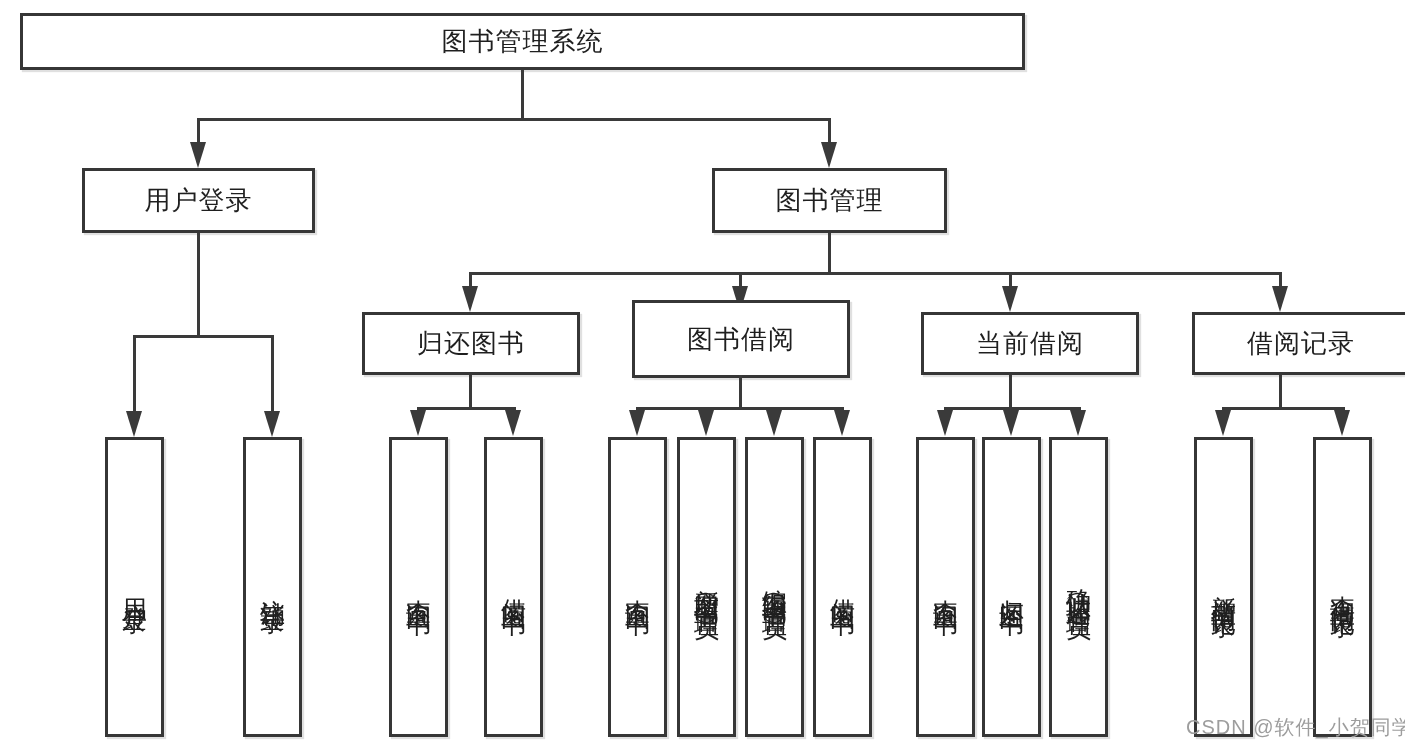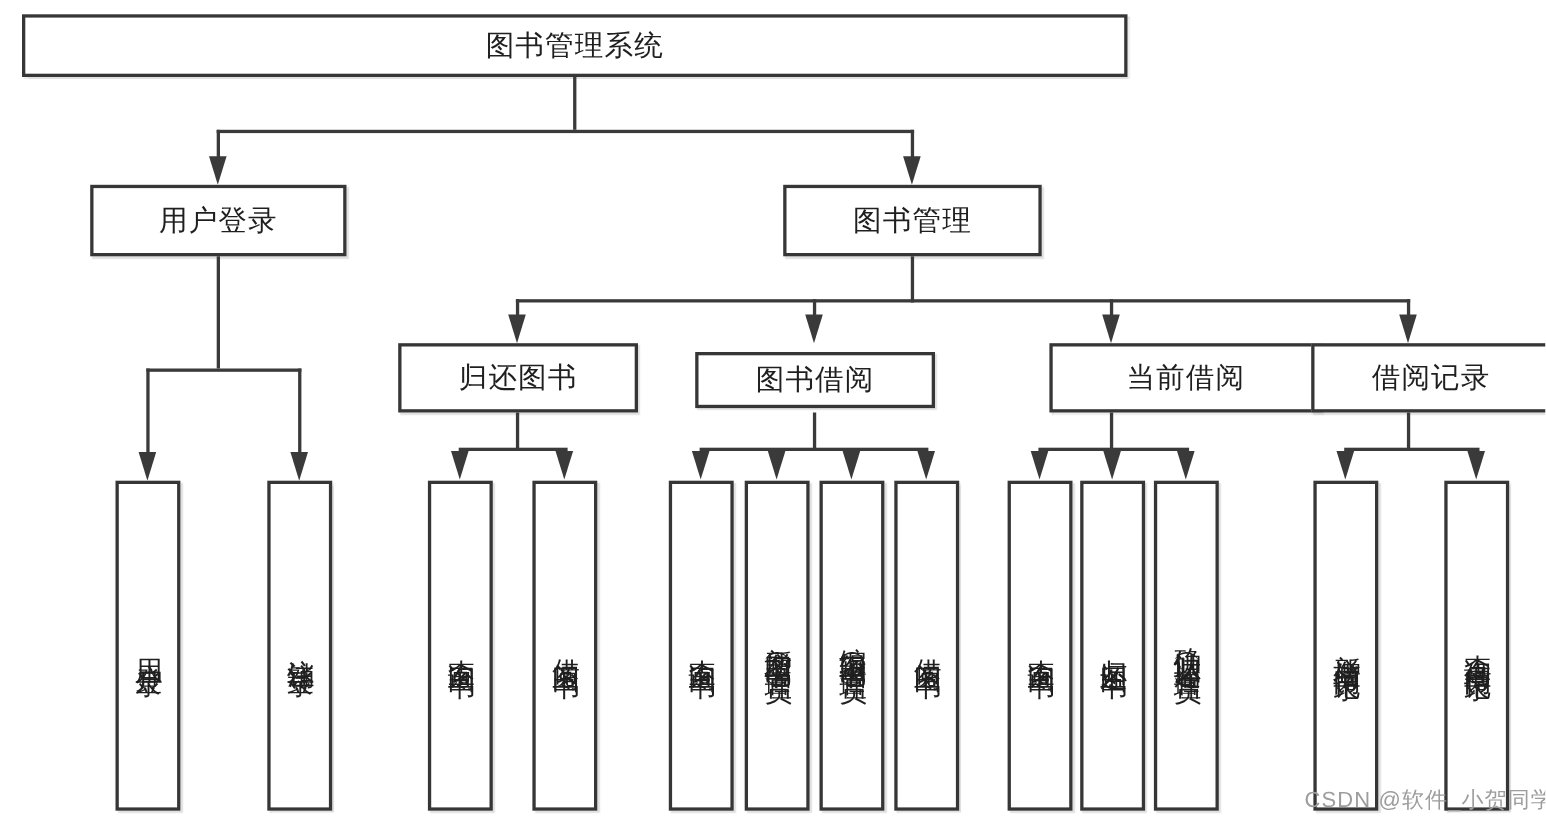--- a/index.html
+++ b/index.html
@@ -69,24 +69,24 @@
   <div class="vline" style="left:739px;top:272px;height:18px"></div>
   <div class="arrow" style="left:732px;top:286px"></div>
   <div class="vline" style="left:1009px;top:272px;height:18px"></div>
   <div class="arrow" style="left:1002px;top:286px"></div>
   <div class="vline" style="left:1279px;top:272px;height:18px"></div>
   <div class="arrow" style="left:1272px;top:286px"></div>
 
   <div class="node" style="left:362px;top:312px;width:218px;height:63px">
     <span class="lbl">归还图书</span>
   </div>
-  <div class="node" style="left:632px;top:320px;width:218px;height:51px">
+  <div class="node" style="left:632px;top:300px;width:218px;height:78px">
     <span class="lbl">图书借阅</span>
   </div>
-  <div class="node" style="left:954px;top:312px;width:248px;height:63px">
+  <div class="node" style="left:921px;top:312px;width:218px;height:63px">
     <span class="lbl">当前借阅</span>
   </div>
   <div class="node" style="left:1192px;top:312px;width:218px;height:63px">
     <span class="lbl">借阅记录</span>
   </div>
 
   <div class="vline" style="left:469px;top:375px;height:35px"></div>
   <div class="hline" style="left:417px;top:407px;width:99px"></div>
   <div class="arrow" style="left:410px;top:410px"></div>
   <div class="arrow" style="left:505px;top:410px"></div>

